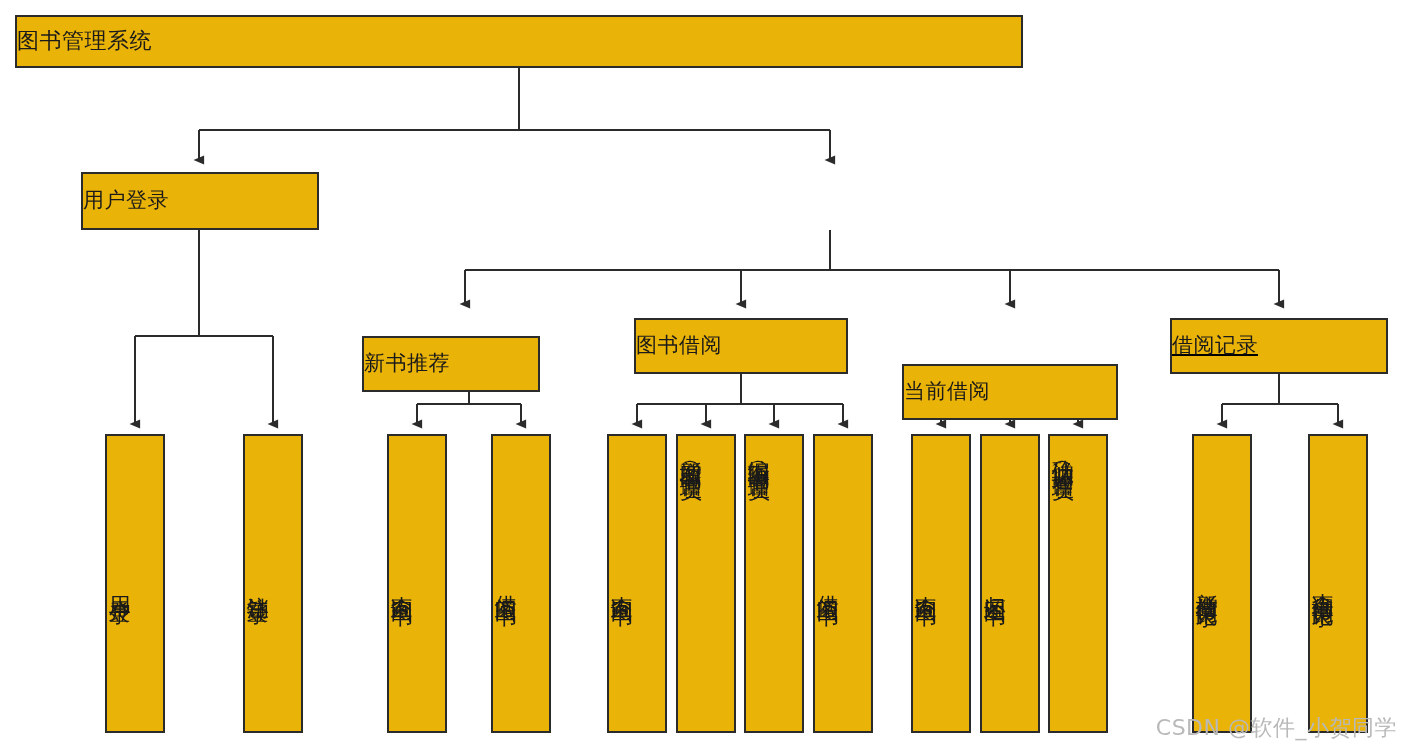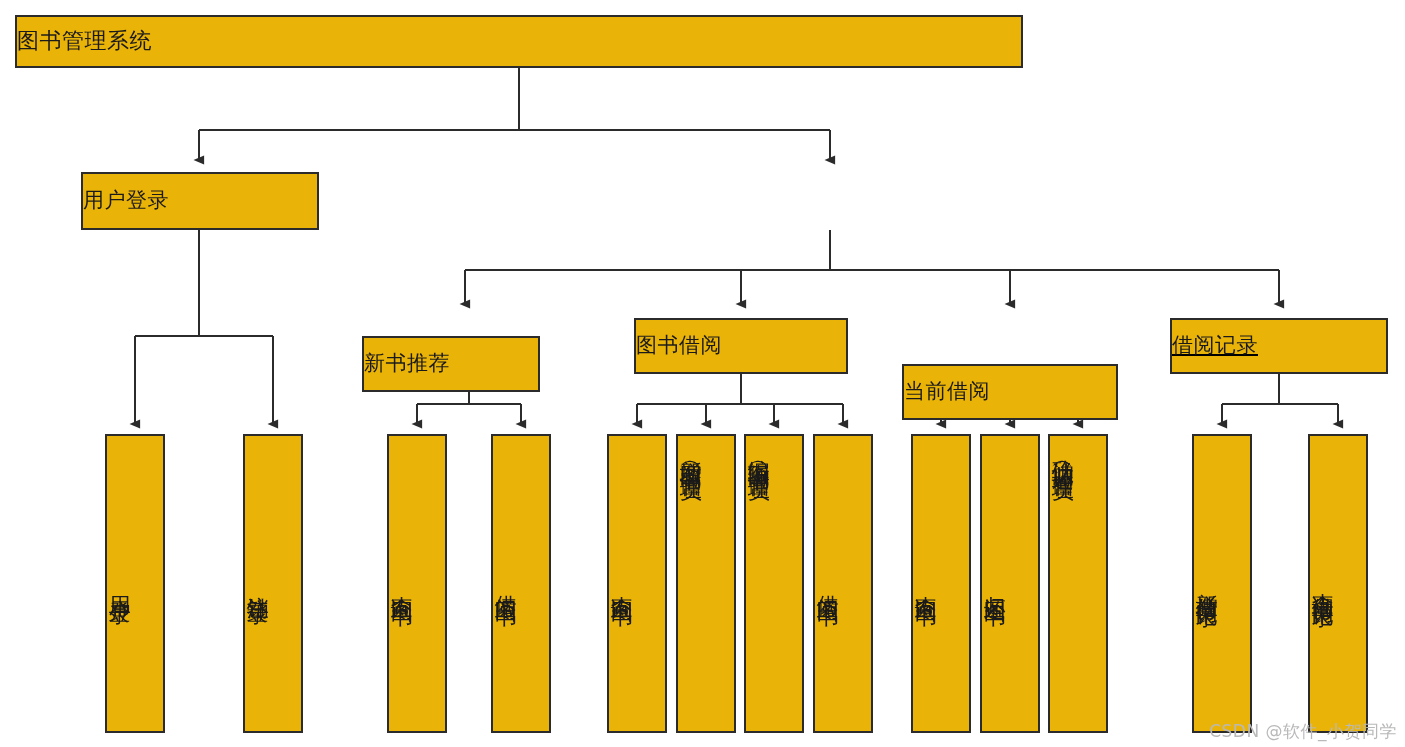--- a/index.html
+++ b/index.html
@@ -58,21 +58,21 @@
     white-space: nowrap;
   }
   .node.vert.mid {
     align-items: center;
     padding-top: 0;
   }
   #watermark {
     position: absolute;
     right: 8px;
     bottom: 4px;
-    font-size: 17px;
+    font-size: 22px;
     color: #b9b9b9;
     letter-spacing: 0.5px;
     z-index: 6;
     white-space: nowrap;
   }
 </style>
 </head>
 <body>
 
 <div id="canvas">

